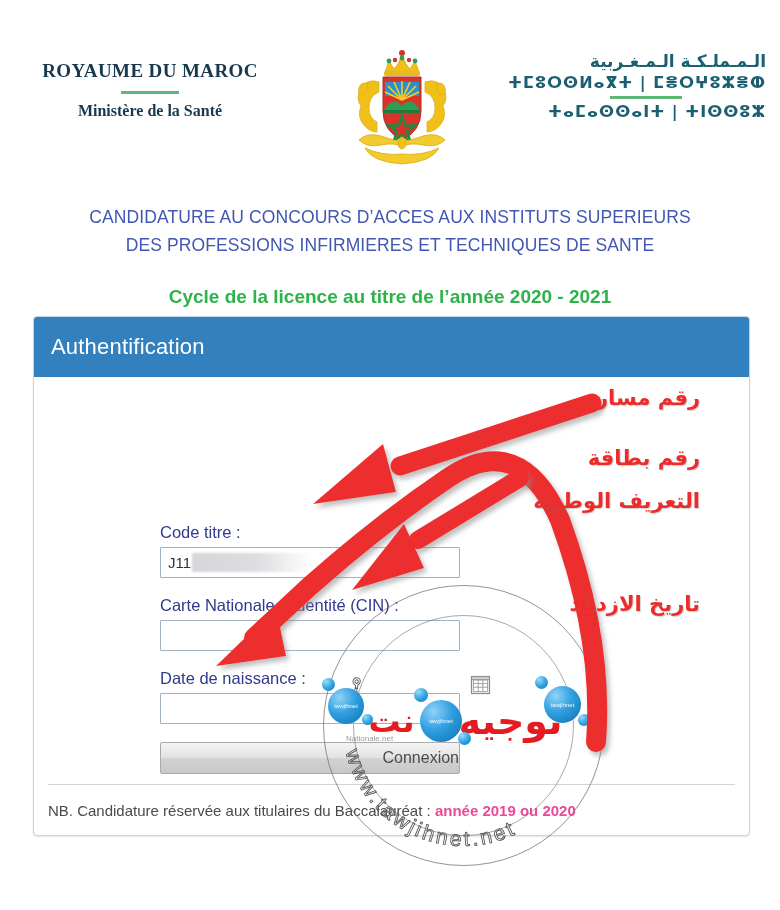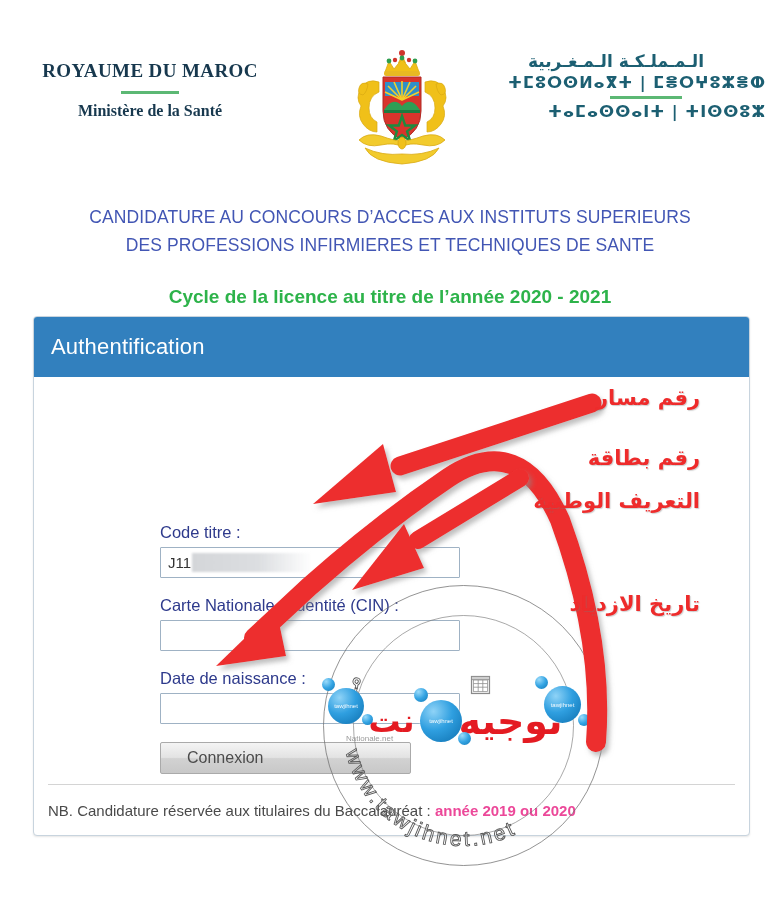--- a/index.html
+++ b/index.html
@@ -59,21 +59,20 @@
     text-align: right;
     color: #17596b;
   }
   .ar-line {
     font-family: "DejaVu Sans", sans-serif;
     font-weight: bold;
     font-size: 17px;
     color: #1c5f72;
     line-height: 1.35;
     letter-spacing: 0.5px;
-    text-align: center;
   }
   .tif-line {
     font-family: "DejaVu Sans", sans-serif;
     font-weight: bold;
     font-size: 16px;
     color: #1c5f72;
     line-height: 1.3;
     letter-spacing: 1px;
   }
   #header-divider-right {
@@ -164,30 +163,30 @@
     filter: blur(1.2px);
     pointer-events: none;
   }
   #calendar-icon {
     position: absolute;
     left: 310px; top: 5px;
     width: 21px; height: 21px;
   }
   #connexion-button {
     margin-top: 14px;
-    width: 251px;
+    width: 300px;
     height: 32px;
     background: linear-gradient(180deg,#f4f4f4 0%, #e3e3e3 48%, #d2d2d2 52%, #c8c8c8 100%);
     border: 1px solid #aaaaaa;
     border-radius: 2px;
     color: #4c4c4c;
     font-size: 16px;
     font-family: "Liberation Sans", sans-serif;
     cursor: pointer;
-    text-align: left;
+    text-align: right;
     line-height: 30px;
     padding-left: 26px;
   }
 
   
   #panel-footer {
     position: absolute;
     left: 14px; right: 14px; bottom: 21px;
     border-top: 1px solid #d4d4d4;
     padding-top: 17px;

